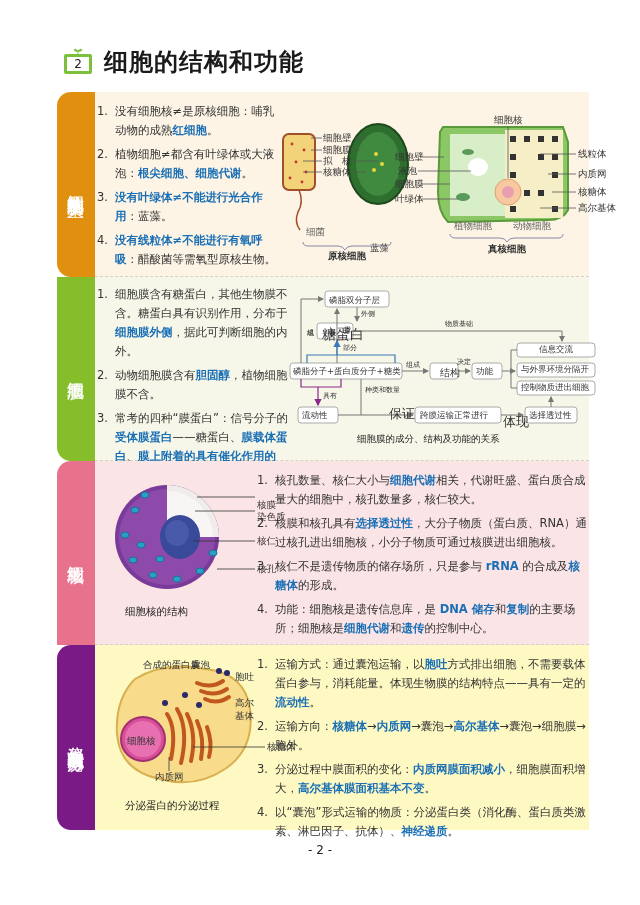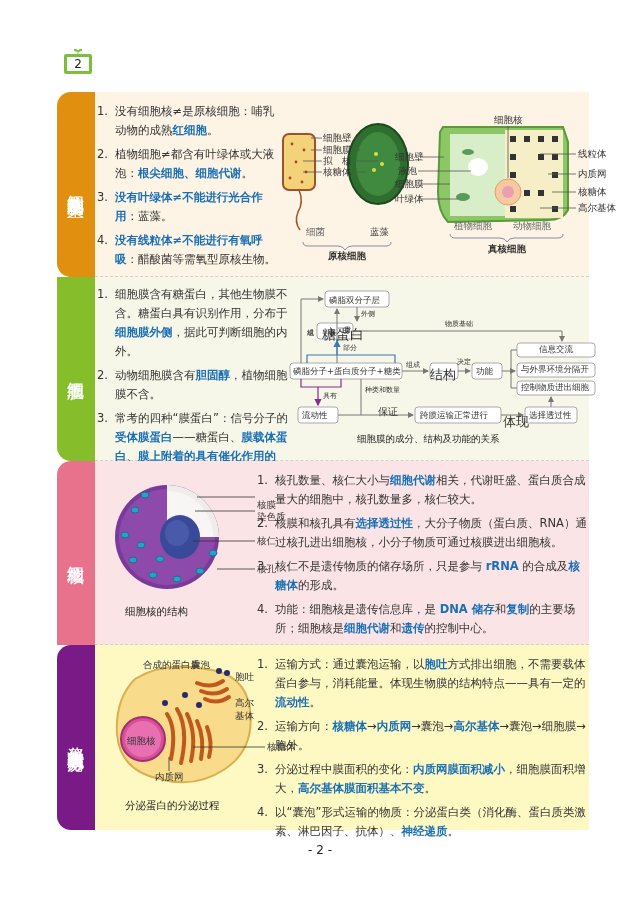--- a/index.html
+++ b/index.html
@@ -52,20 +52,21 @@
 <body>
 
 <div class="page-header">
   <div class="book-icon">
     <svg class="sprout" viewBox="0 0 8 7" width="8" height="7">
         <path d="M4 7 V3 M4 3 Q1 0 0 2 Q2 4 4 3 M4 3 Q7 0 8 2 Q6 4 4 3" stroke="#7cbf3a" fill="#7cbf3a" stroke-width="1"></path>
       </svg>
     <div class="frame"></div>
     <div class="num">2</div>
   </div>
+  <div class="page-title">细胞的结构和功能</div>
 </div>
 
 <div class="section s1">
   <div class="tab">
       <span>细胞的结构及类型</span>
     </div>
   <div class="body">
     <ul class="points">
         <li><span class="n">1.</span><span>没有细胞核≠是原核细胞：哺乳动物的成熟</span><span class="hl">红细胞</span><span>。</span></li>
         <li><span class="n">2.</span><span>植物细胞≠都含有叶绿体或大液泡：</span><span class="hl">根尖细胞、细胞代谢</span><span>。</span></li>
@@ -143,21 +144,21 @@
           <line x1="274" y1="80" x2="298" y2="80"></line>
           <line x1="262" y1="96" x2="298" y2="96"></line>
         </g>
         <path d="M172 122 Q172 126 178 126 L222 126 Q227 126 229 130 Q231 126 236 126 L280 126 Q285 126 285 122" stroke="#88a" fill="none" stroke-width="1"></path>
       </svg>
       <div class="lbl" style="left:45px; top:20px;">细胞壁</div>
       <div class="lbl" style="left:45px; top:32px;">细胞膜</div>
       <div class="lbl" style="left:45px; top:43px;">拟　核</div>
       <div class="lbl" style="left:45px; top:54px;">核糖体</div>
       <div class="lbl" style="left:28px; top:114px; color:#666;">细菌</div>
-      <div class="lbl" style="left:92px; top:114px;">蓝藻</div>
+      <div class="lbl" style="left:92px; top:130px;">蓝藻</div>
       <div class="lbl" style="left:50px; top:138px; font-weight:bold;">原核细胞</div>
       <div class="lbl" style="left:216px; top:2px;">细胞核</div>
       <div class="lbl" style="left:117px; top:39px;">细胞壁</div>
       <div class="lbl" style="left:120px; top:53px;">液泡</div>
       <div class="lbl" style="left:117px; top:66px;">细胞膜</div>
       <div class="lbl" style="left:117px; top:81px;">叶绿体</div>
       <div class="lbl" style="left:300px; top:36px;">线粒体</div>
       <div class="lbl" style="left:300px; top:56px;">内质网</div>
       <div class="lbl" style="left:300px; top:74px;">核糖体</div>
       <div class="lbl" style="left:300px; top:90px;">高尔基体</div>
@@ -218,39 +219,39 @@
           <path d="M51 130 H74"></path>
           <path d="M214 130 H236" marker-end="url(#ah)"></path>
           <path d="M264 122 V112" marker-end="url(#ah)"></path>
         </g>
         <path d="M20 78 V70 H108 V78 M50 70 V56" stroke="#3a7ab8" fill="none" stroke-width="1.2" marker-end="url(#ahb)"></path>
         <path d="M14 94 V102 H54 V94 M31 102 V120" stroke="#8a2a8a" fill="none" stroke-width="1.2" marker-end="url(#ahp)"></path>
       </svg>
       <div class="lbl" style="left:42px; top:10px; font-size:8.5px;">磷脂双分子层</div>
       <div class="lbl" style="left:35px; top:41px; font-size:14px;font-family:Liberation Serif, serif;">糖蛋白</div>
       <div class="lbl" style="left:6px; top:81px; font-size:8.5px;">磷脂分子+蛋白质分子+糖类</div>
-      <div class="lbl" style="left:136px; top:81px; font-size:13px;padding-left:7px;">结构</div>
+      <div class="lbl" style="left:146px; top:81px; font-size:10px;padding-left:7px;">结构</div>
       <div class="lbl" style="left:189px; top:81px; font-size:8.5px;">功能</div>
       <div class="lbl" style="left:252px; top:59px; font-size:8.5px;">信息交流</div>
       <div class="lbl" style="left:234px; top:79px; font-size:8.5px;">与外界环境分隔开</div>
       <div class="lbl" style="left:234px; top:97px; font-size:8.5px;">控制物质进出细胞</div>
       <div class="lbl" style="left:15px; top:125px; font-size:8.5px;">流动性</div>
       <div class="lbl" style="left:133px; top:125px; font-size:8.5px;">跨膜运输正常进行</div>
       <div class="lbl" style="left:242px; top:125px; font-size:8.5px;">选择透过性</div>
       <div class="lbl" style="left:18px; top:38px; font-size:7px; writing-mode:vertical-rl;">组成</div>
       <div class="lbl" style="left:40px; top:38px; font-size:7px; writing-mode:vertical-rl;">镶嵌</div>
       <div class="lbl" style="left:55px; top:36px; font-size:7px; writing-mode:vertical-rl;">贯穿</div>
       <div class="lbl" style="left:74px; top:24px; font-size:7px;">外侧</div>
       <div class="lbl" style="left:56px; top:58px; font-size:7px;">部分</div>
       <div class="lbl" style="left:158px; top:34px; font-size:7px;">物质基础</div>
       <div class="lbl" style="left:119px; top:75px; font-size:7px;">组成</div>
       <div class="lbl" style="left:170px; top:72px; font-size:7px;">决定</div>
       <div class="lbl" style="left:36px; top:106px; font-size:7px;">具有</div>
       <div class="lbl" style="left:78px; top:100px; font-size:7px;">种类和数量</div>
-      <div class="lbl" style="left:91px; top:120px; font-size:10px;text-align:right;">保证</div>
+      <div class="lbl" style="left:102px; top:120px; font-size:13px;text-align:right;">保证</div>
       <div class="lbl" style="left:216px; top:128px; font-size:13px;">体现</div>
       <div class="caption" style="left:70px; top:148px; font-size:9.5px;">细胞膜的成分、结构及功能的关系</div>
     </div>
   </div>
 </div>
 
 <div class="section s3">
   <div class="tab">
       <span>细胞核</span>
     </div>

